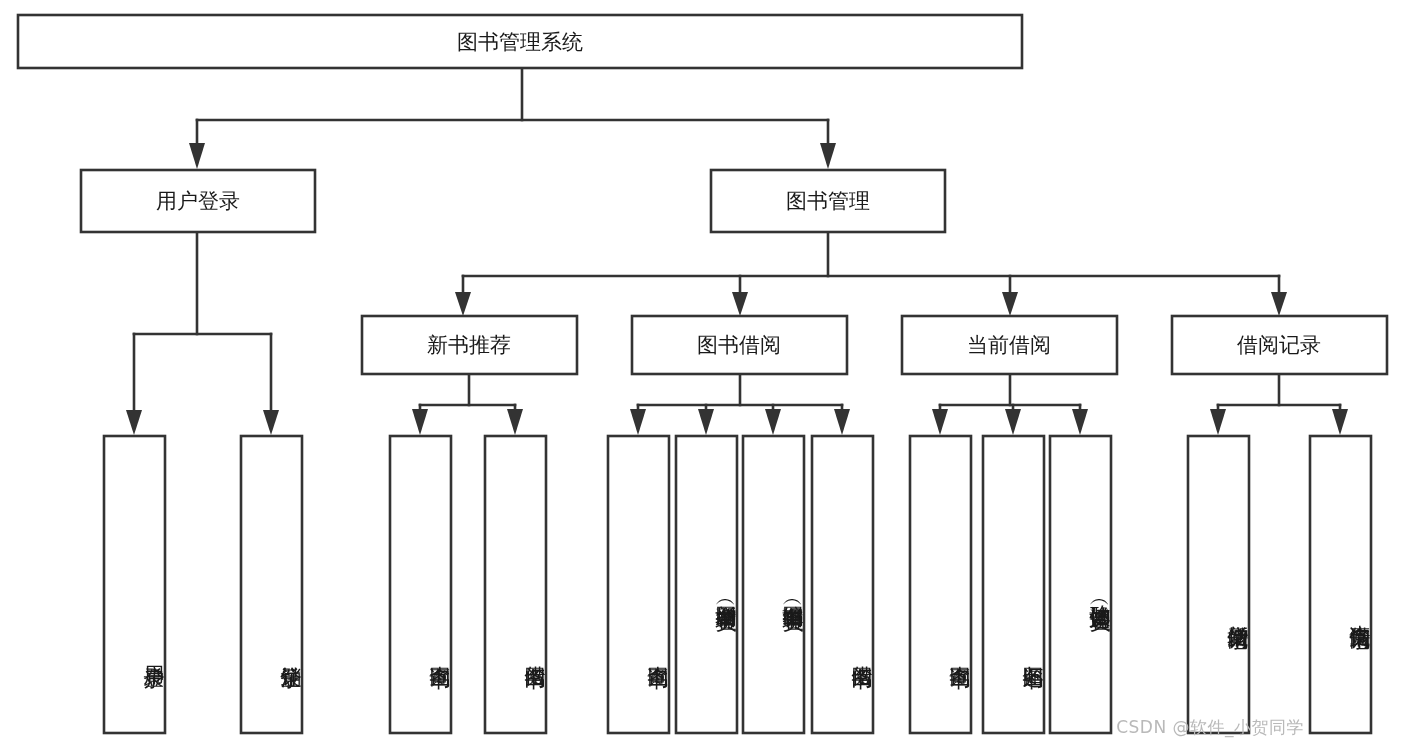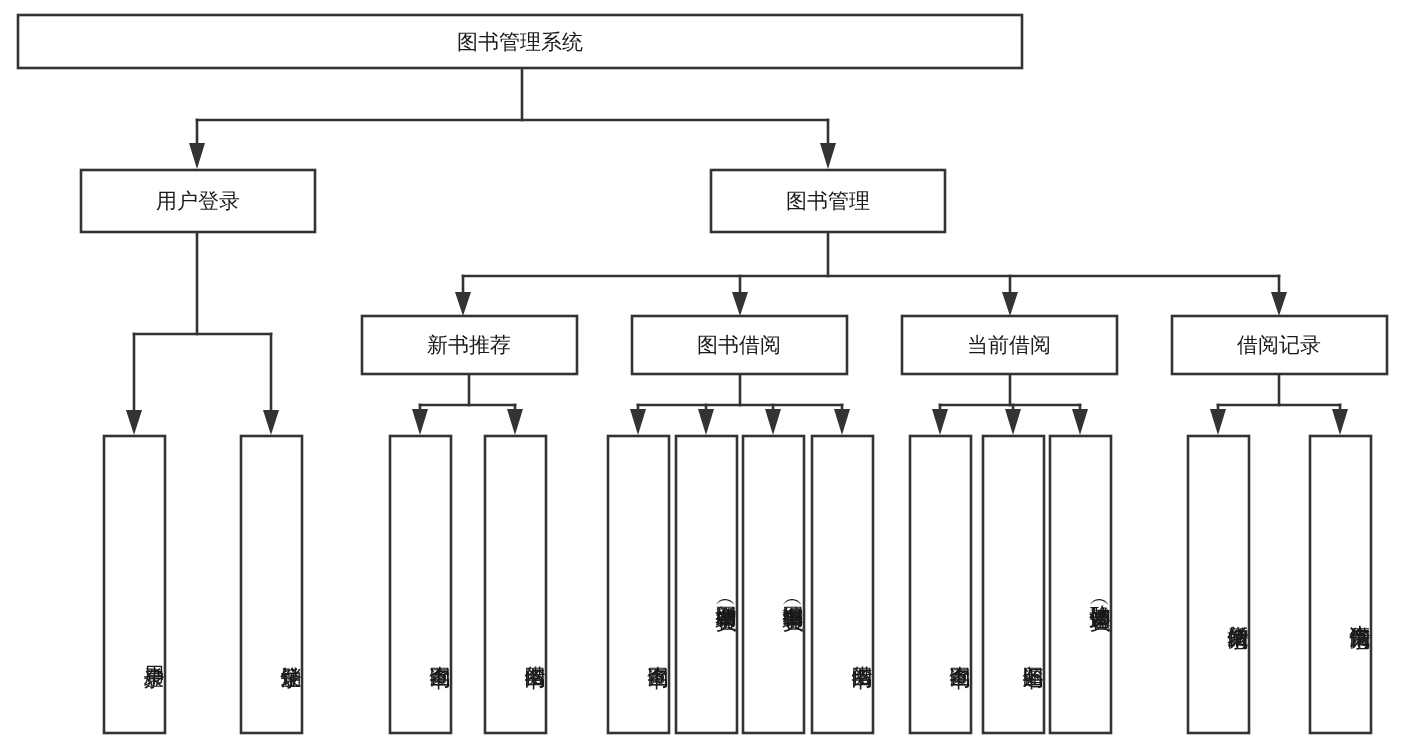--- a/index.html
+++ b/index.html
@@ -202,14 +202,15 @@
     <div class="leaf-label" style="left:812px; top:436px; width:61px; height:297px; padding-top:66px;">借阅图书</div>
 
     <div class="leaf-label" style="left:910px; top:436px; width:61px; height:297px; padding-top:66px;">查询图书</div>
     <div class="leaf-label" style="left:983px; top:436px; width:61px; height:297px; padding-top:66px;">归还图书</div>
     <div class="leaf-label" style="left:1050px; top:436px; width:61px; height:297px; padding-top:8px;">确认归还（管理员）</div>
 
     <div class="leaf-label" style="left:1188px; top:436px; width:61px; height:297px; padding-top:26px;">新增借阅记录</div>
     <div class="leaf-label" style="left:1310px; top:436px; width:61px; height:297px; padding-top:26px;">查询借阅记录</div>
   </div>
 
+  <div class="watermark">CSDN @软件_小贺同学</div>
 
 </div>
 
 </body></html>

